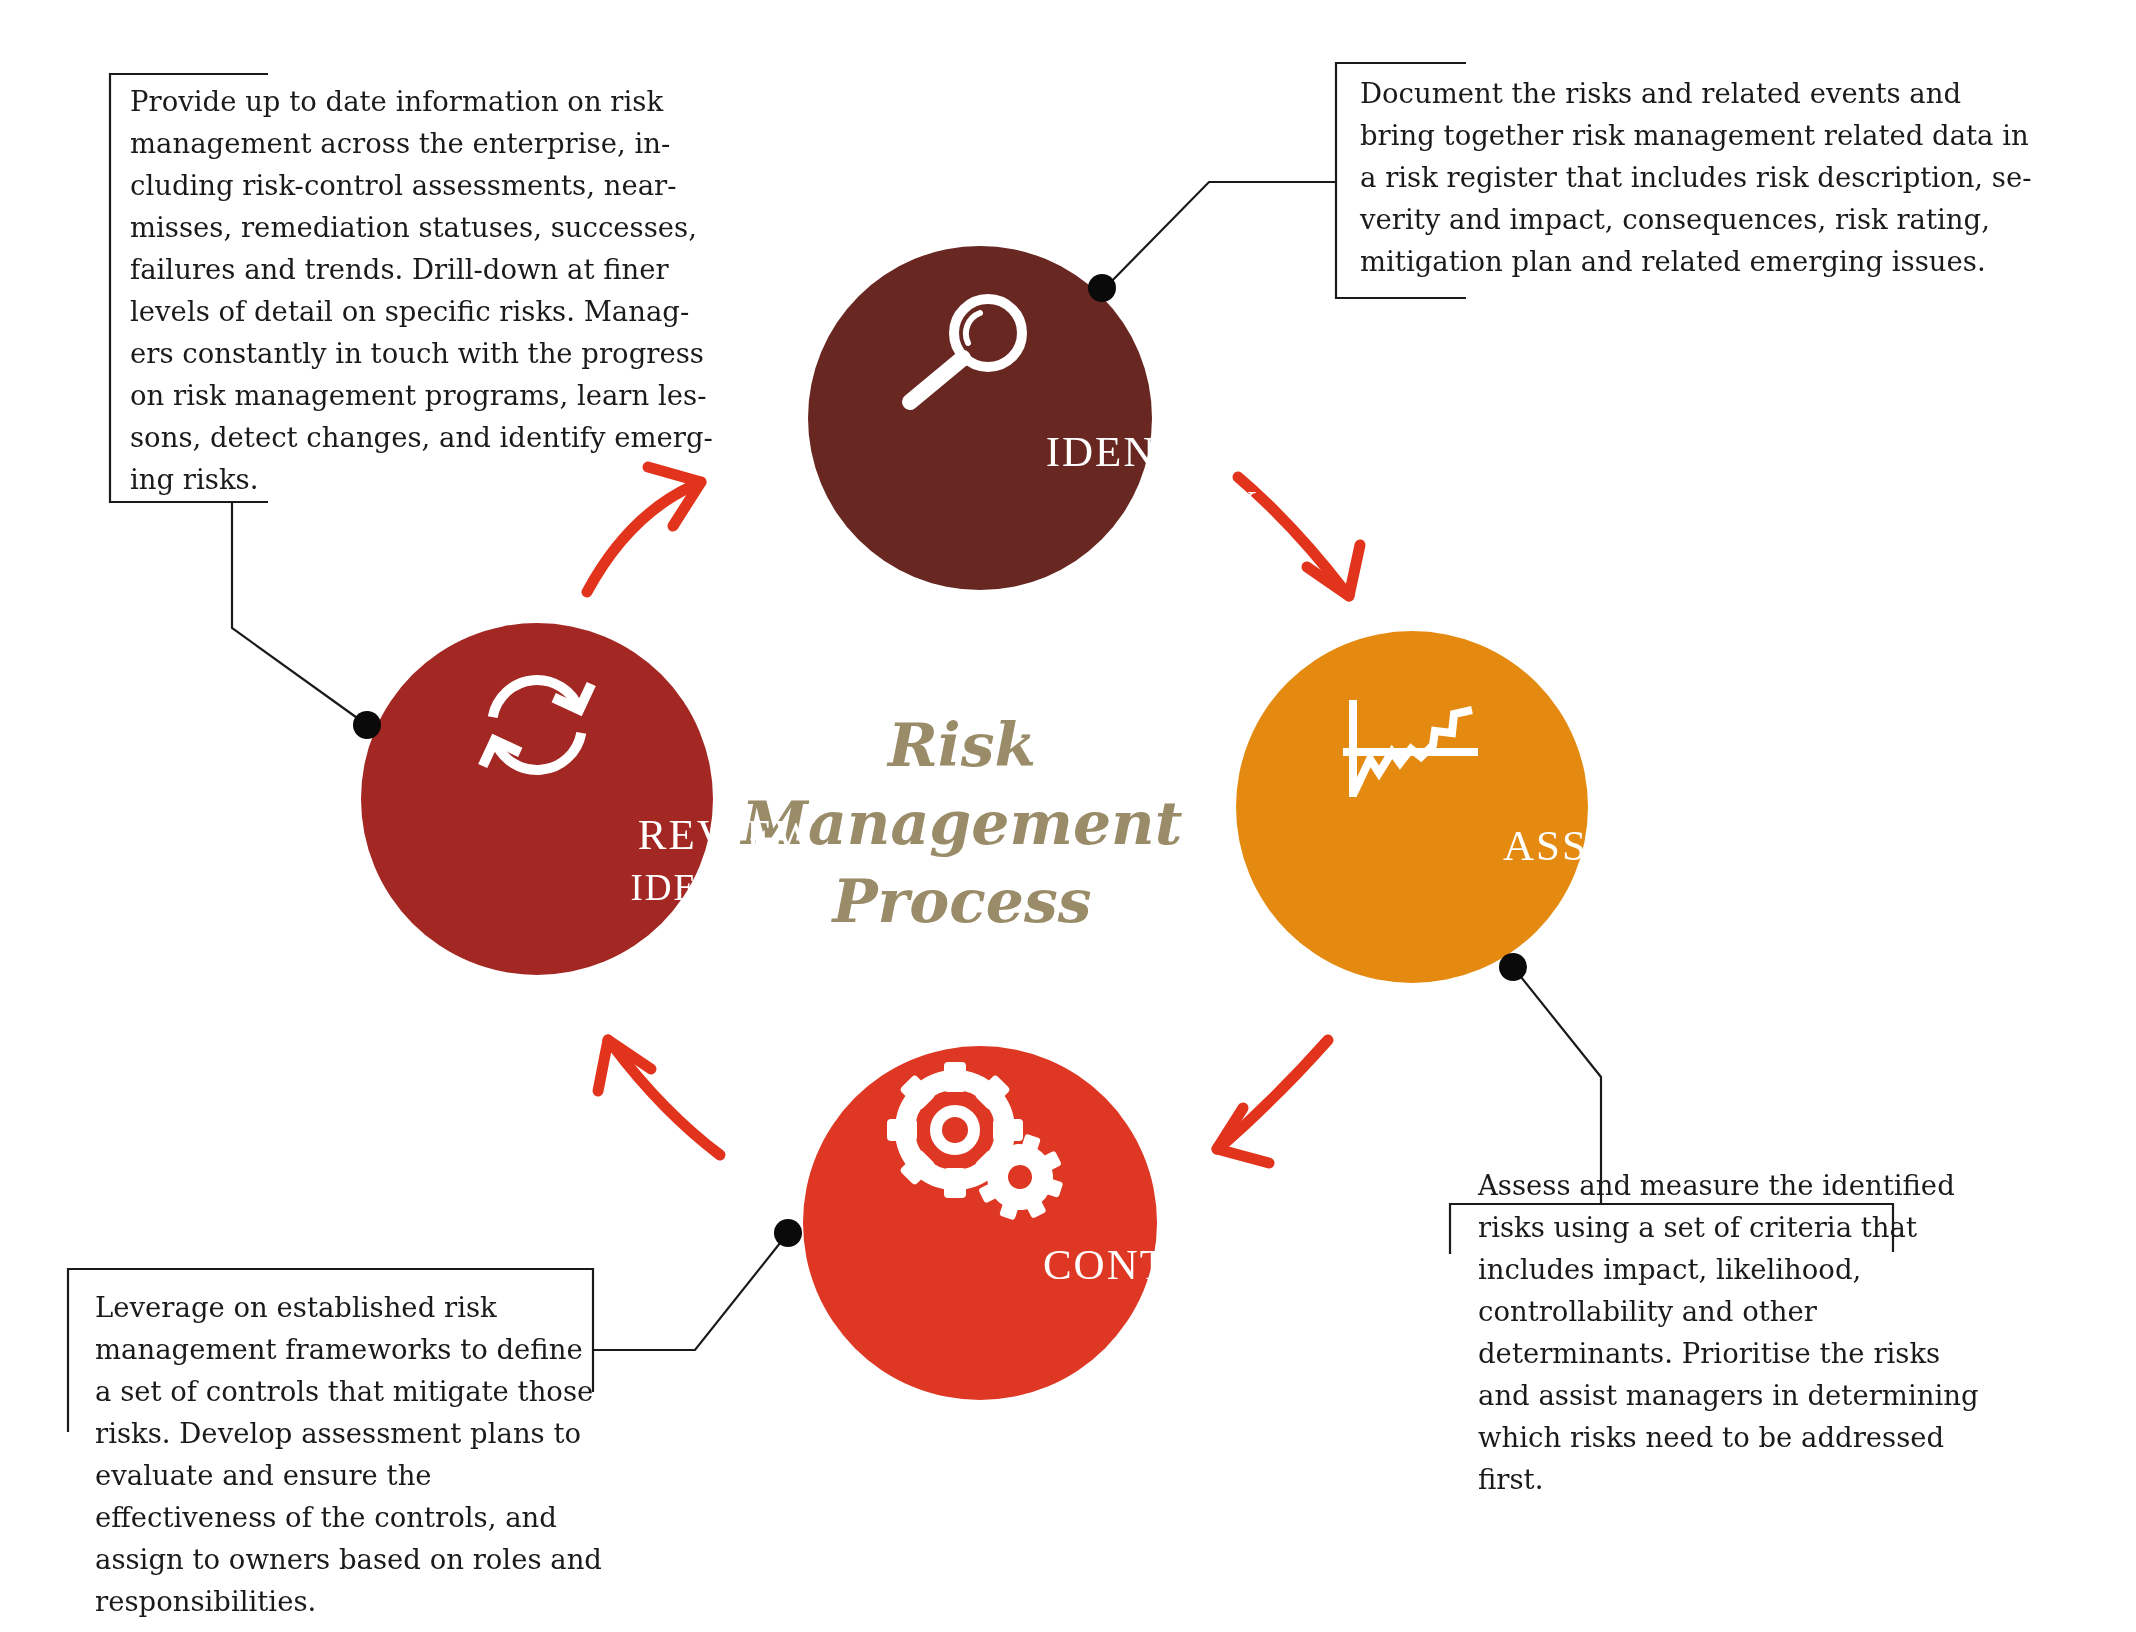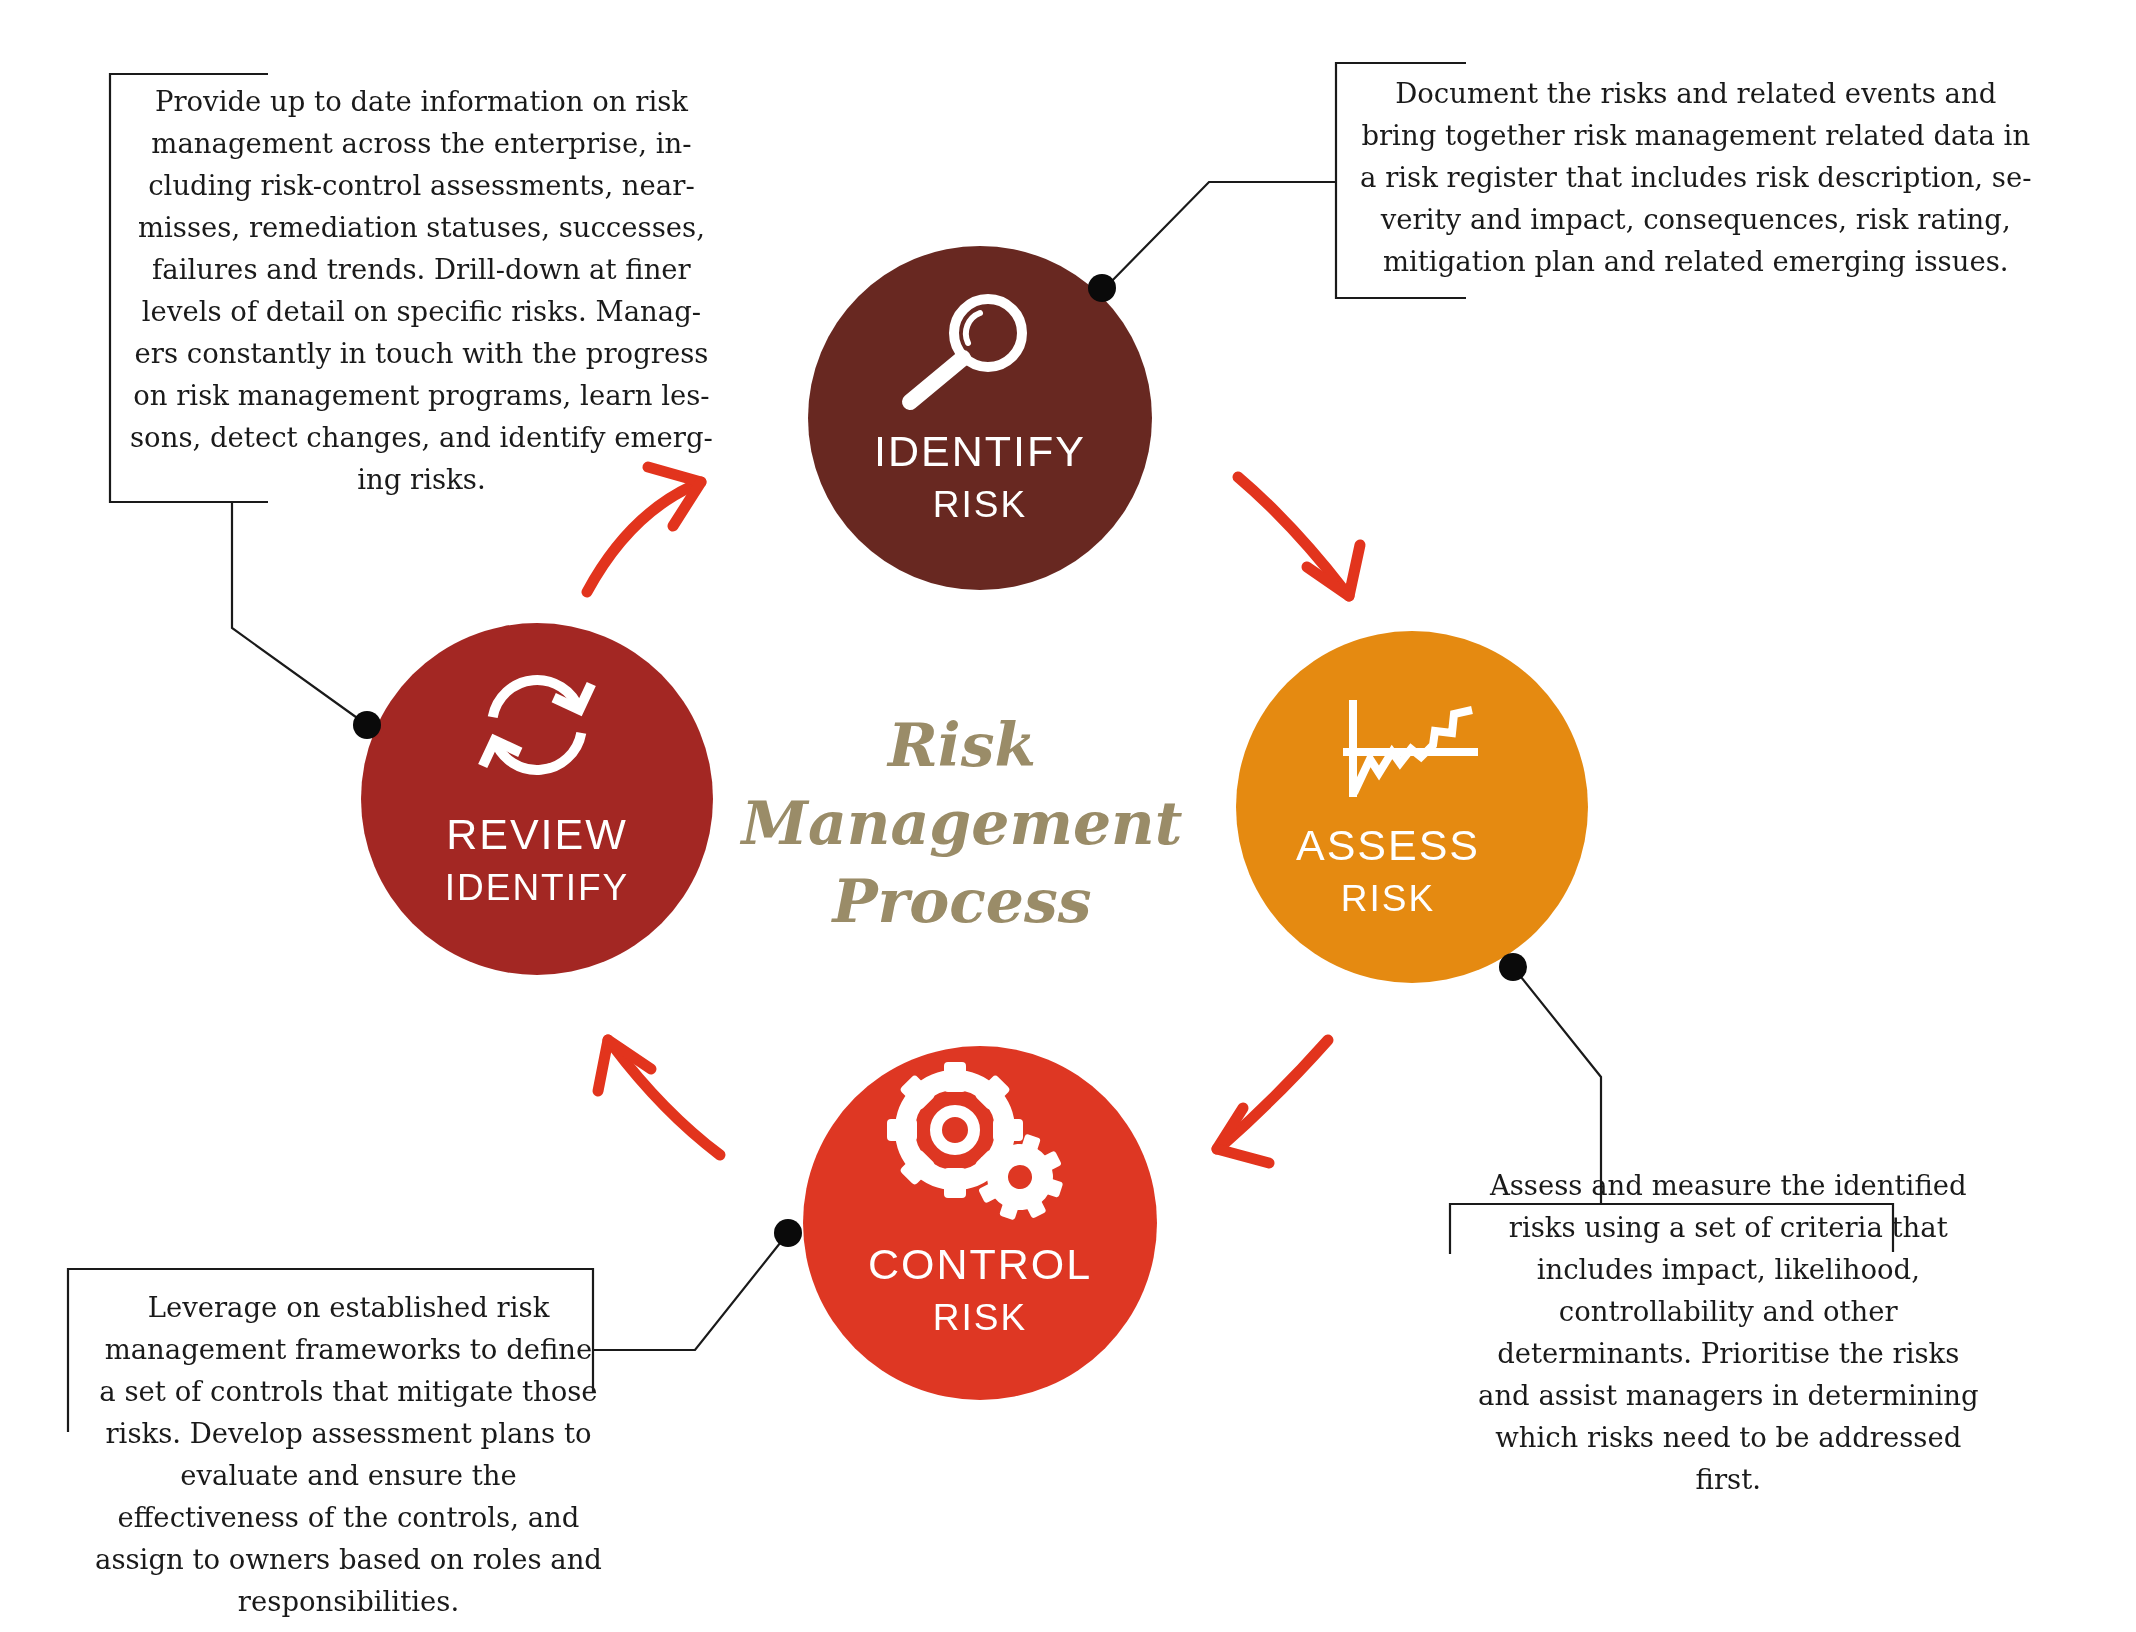--- a/index.html
+++ b/index.html
@@ -12,28 +12,27 @@
     font-family: "Liberation Sans", sans-serif;
   }
   .overlay-svg { position: absolute; left: 0; top: 0; }
   .callout {
     position: absolute;
     font-family: "DejaVu Serif", serif;
     font-size: 27.5px;
     line-height: 42px;
     color: #1a1a1a;
     white-space: pre;
-    text-align: center;
   }
   .node-label {
     position: absolute;
     width: 560px;
-    text-align: center;
+    text-align: right;
     color: #ffffff;
-    font-family: Liberation Sans, sans-serif;
+    font-family: Liberation Serif, serif;
     letter-spacing: 2px;
     line-height: 1;
   }
   .node-label .l1 { display: block; font-size: 43px; }
   .node-label .l2 { display: block; font-size: 37px; margin-top: 13px; }
   .center-title {
     position: absolute;
     left: 642px; top: 706px; width: 640px;
     text-align: center;
     font-family: "DejaVu Serif", serif;

